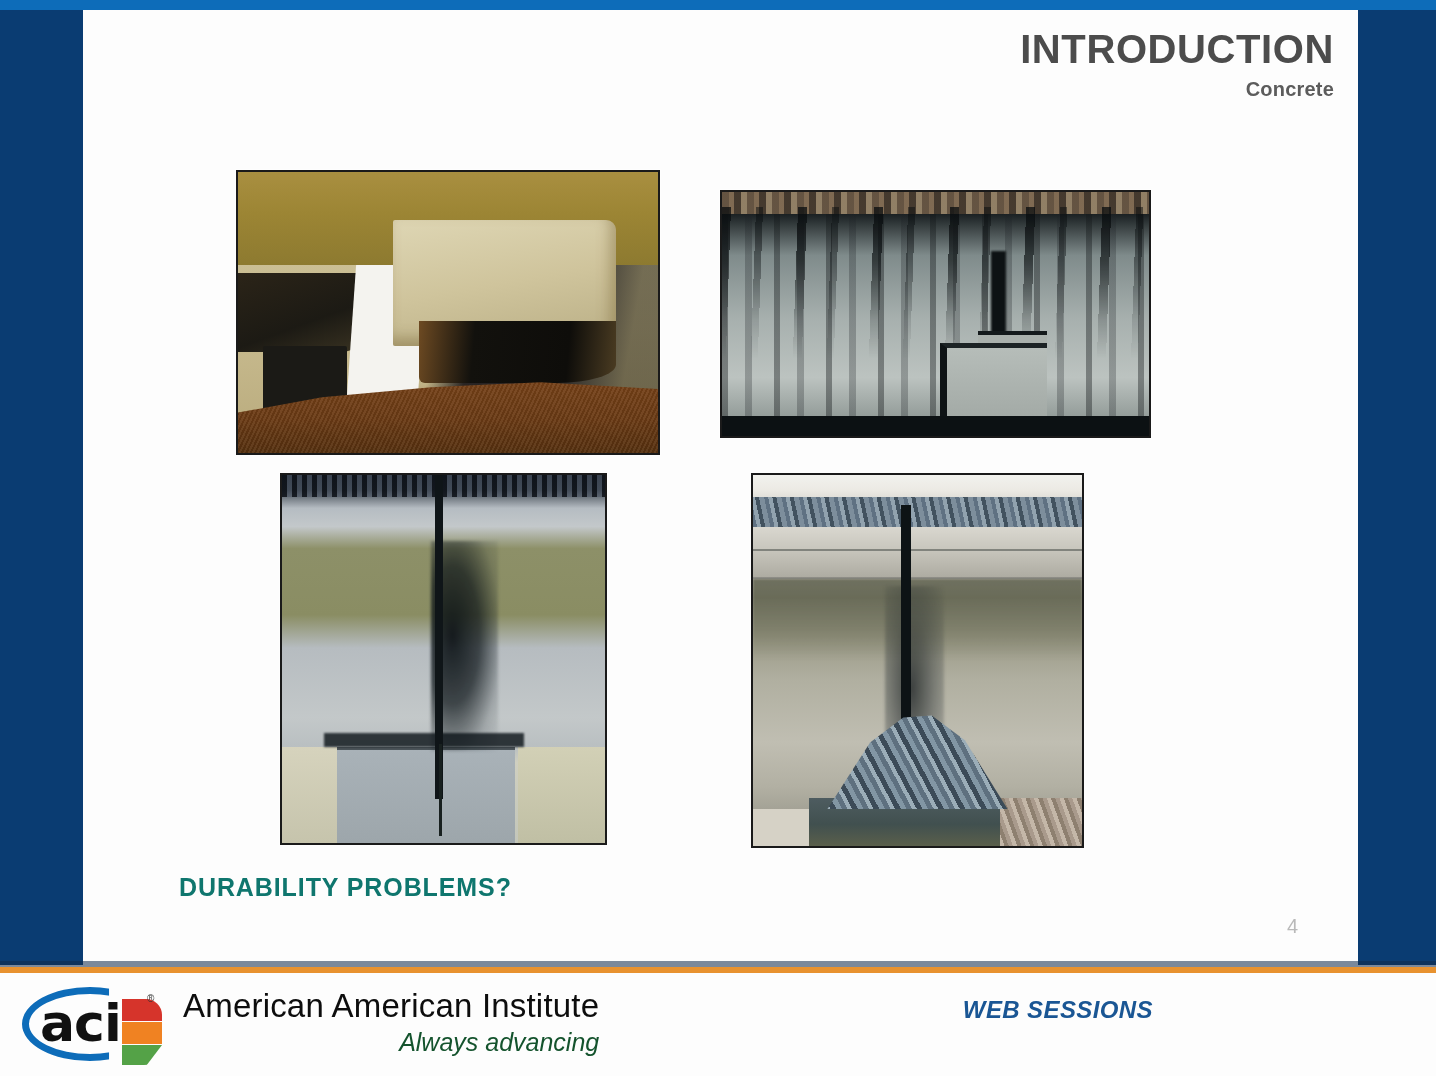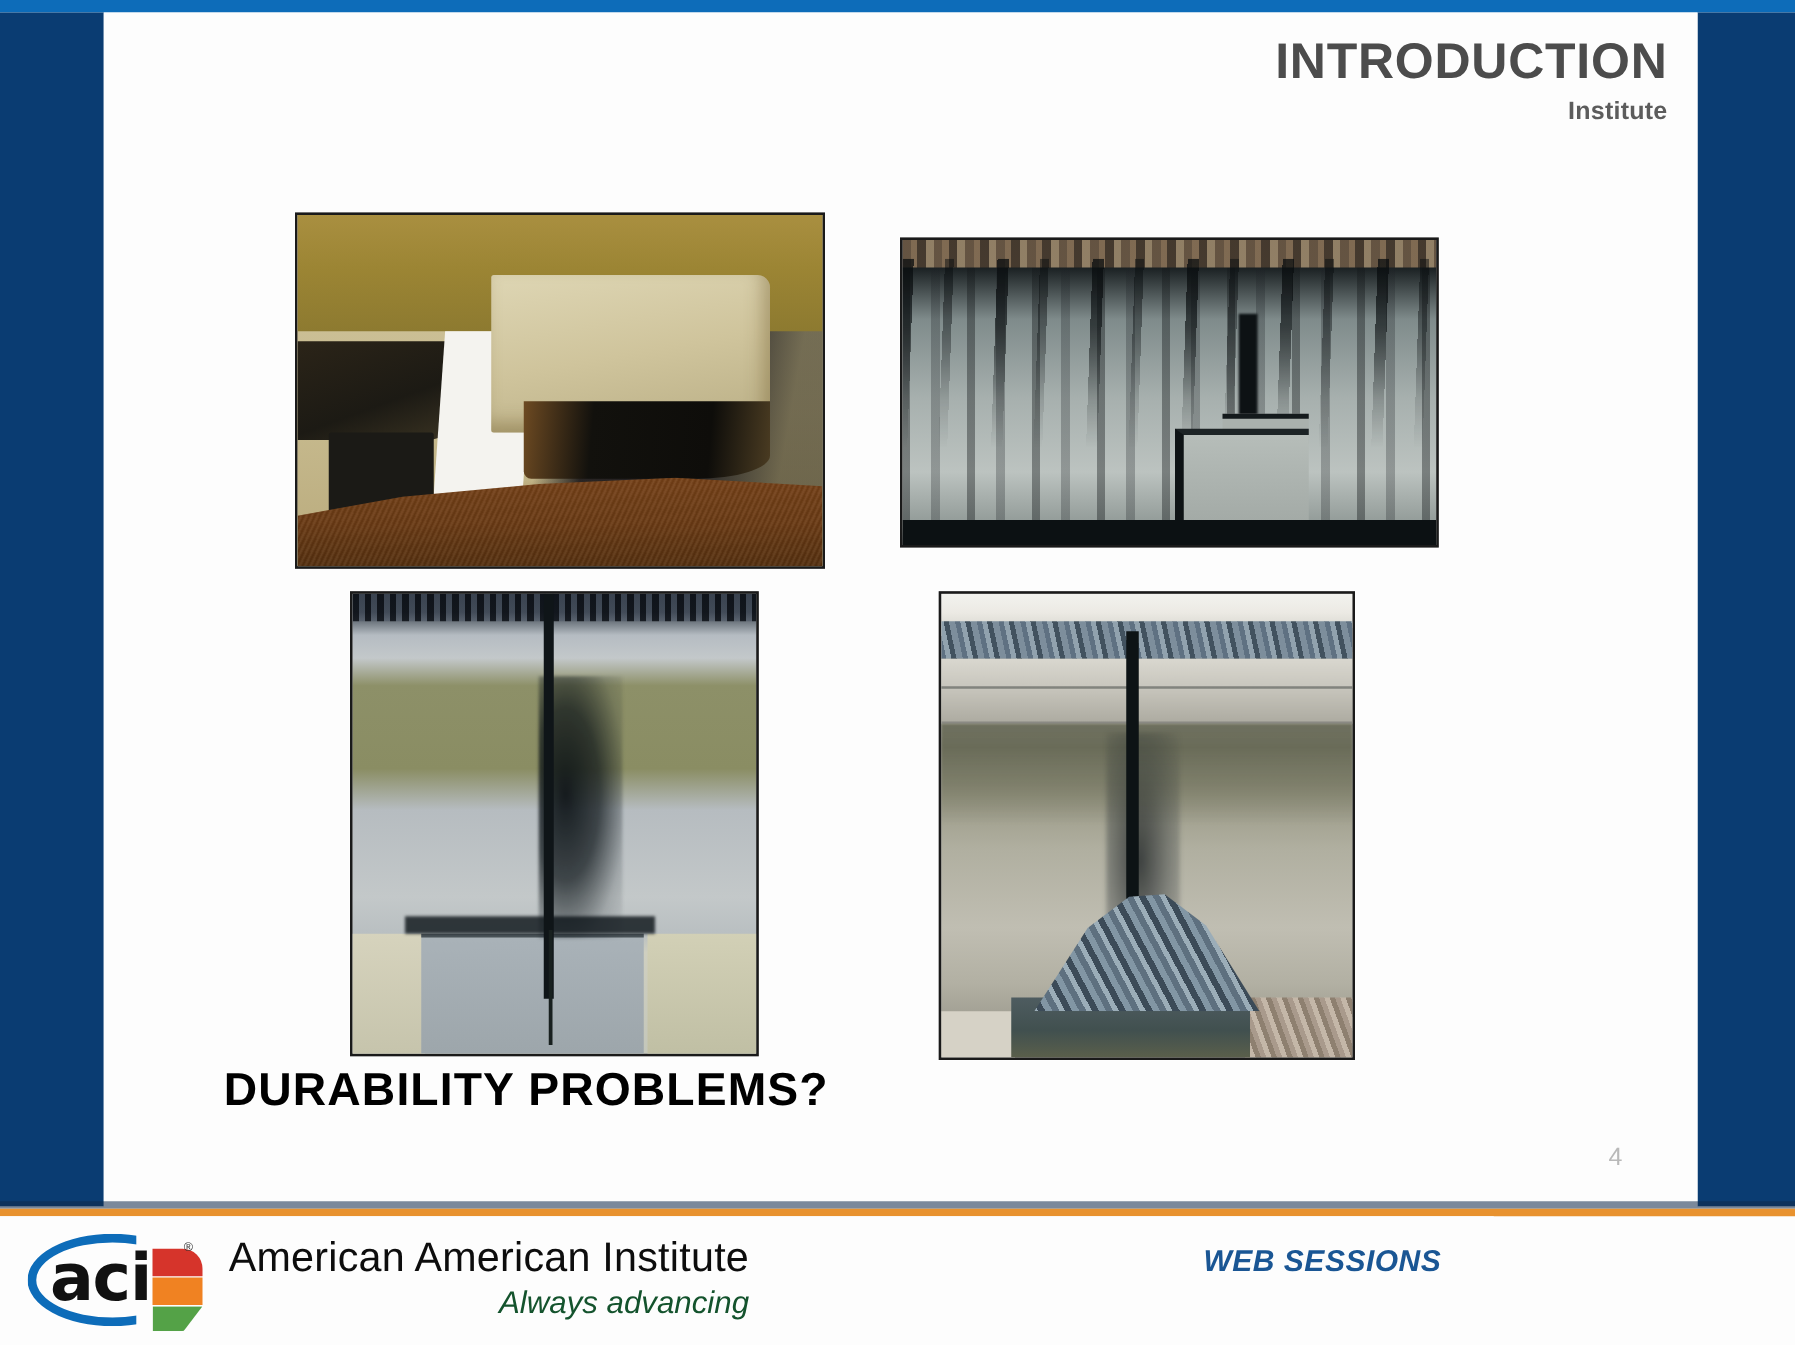--- a/index.html
+++ b/index.html
@@ -310,25 +310,25 @@
   }
   #photo-spall-abutment .ground-r {
     position: absolute; right: 0; bottom: 0; width: 26%; height: 13%;
     background: repeating-linear-gradient(70deg,#a99a8c 0 4px,#c4b7a8 4px 8px,#8e8070 8px 12px);
   }
 
   
   .caption {
     position: absolute;
     left: 96px;
-    top: 841px;
-    font-size: 37px;
+    top: 863px;
+    font-size: 25px;
     font-weight: 700;
     letter-spacing: .9px;
-    color: #000000;
+    color: #0f766e;
   }
 
   
   .page-number {
     position: absolute;
     right: 60px;
     top: 905px;
     font-size: 20px;
     color: #b9b9b9;
   }
@@ -416,21 +416,21 @@
 <div id="slide">
 
   <div class="top-bar"></div>
   <div class="left-bar"></div>
   <div class="right-bar"></div>
 
   <div class="canvas">
 
     <div class="header">
       <div class="slide-title">INTRODUCTION</div>
-      <div class="slide-subtitle">Institute</div>
+      <div class="slide-subtitle">Concrete</div>
     </div>
 
     <div class="photo" id="photo-bearing">
       <div class="scene">
         <div class="blk-top"></div>
         <div class="blk-dark-left"></div>
         <div class="blk-white"></div>
         <div class="blk-block"></div>
         <div class="blk-dark-right"></div>
         <div class="blk-dark-low"></div>

